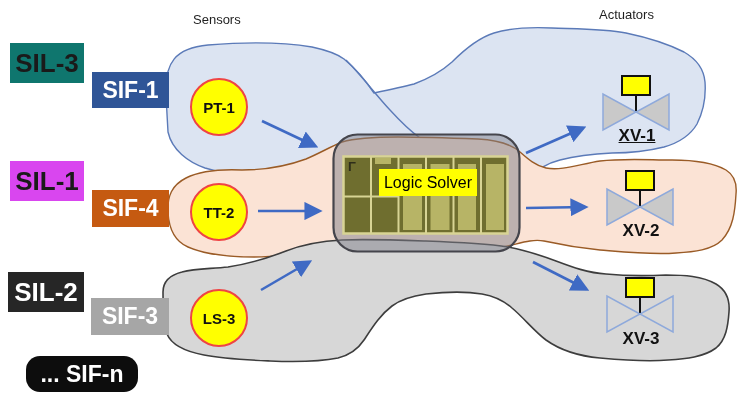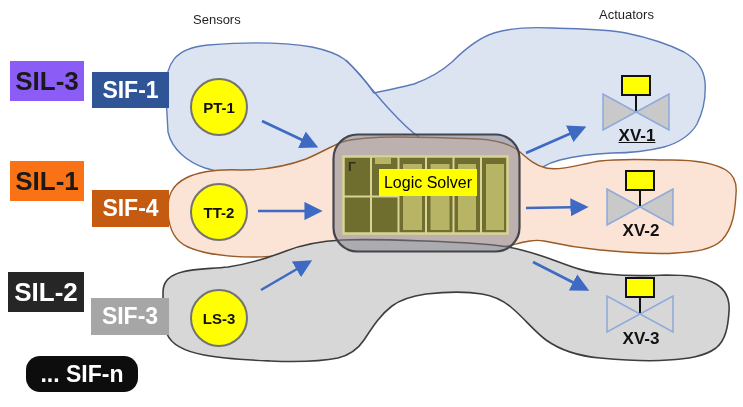--- a/index.html
+++ b/index.html
@@ -5,30 +5,30 @@
   html,body{margin:0;padding:0;background:#ffffff;}
   #stage{
     position:relative;width:743px;height:407px;background:#ffffff;overflow:hidden;
     font-family:"Liberation Sans", sans-serif;
   }
   #shapes{position:absolute;left:0;top:0;z-index:1;}
   .lbl{position:absolute;z-index:3;display:flex;align-items:center;justify-content:center;box-sizing:border-box;}
   .heading{font-size:13px;color:#1f1f1f;z-index:3;position:absolute;}
   .silbox{font-weight:bold;font-size:26px;letter-spacing:0;}
   .sifbox{font-weight:bold;font-size:23px;}
-  .sil3{left:10px;top:61px;width:74px;height:40px;background:#8b5cf6;color:#1a1a1a;}
+  .sil3{left:10px;top:43px;width:74px;height:40px;background:#0f766e;color:#1a1a1a;}
   .sif1{left:92px;top:72px;width:77px;height:36px;background:#2f5597;color:#ffffff;}
-  .sil1{left:10px;top:161px;width:74px;height:40px;background:#f97316;color:#1a1a1a;}
+  .sil1{left:10px;top:161px;width:74px;height:40px;background:#d946ef;color:#1a1a1a;}
   .sif2{left:92px;top:190px;width:77px;height:37px;background:#c55a11;color:#ffffff;}
   .sil2{left:8px;top:272px;width:76px;height:40px;background:#262626;color:#ffffff;}
   .sif3{left:91px;top:298px;width:78px;height:37px;background:#a6a6a6;color:#ffffff;}
   .sifn{left:26px;top:356px;width:112px;height:36px;background:#0d0d0d;color:#ffffff;font-weight:bold;font-size:23px;border-radius:14px;}
   .sensor{
     position:absolute;z-index:2;width:54px;height:54px;border-radius:50%;
-    background:#ffff00;border:2px solid #737373;display:flex;align-items:center;justify-content:center;
+    background:#ffff00;border:2px solid #ef4444;display:flex;align-items:center;justify-content:center;
     font-weight:bold;font-size:15px;color:#111;
   }
   .s-pt1{left:190px;top:78px;}
   .s-tt2{left:190px;top:183px;}
   .s-ls3{left:190px;top:289px;}
   .valve-label{position:absolute;z-index:3;font-weight:bold;font-size:17px;color:#111;width:70px;text-align:center;}
   .v1{left:602px;top:126px;text-decoration:underline;}
   .v2{left:606px;top:221px;}
   .v3{left:606px;top:329px;}
   .solver-label{

